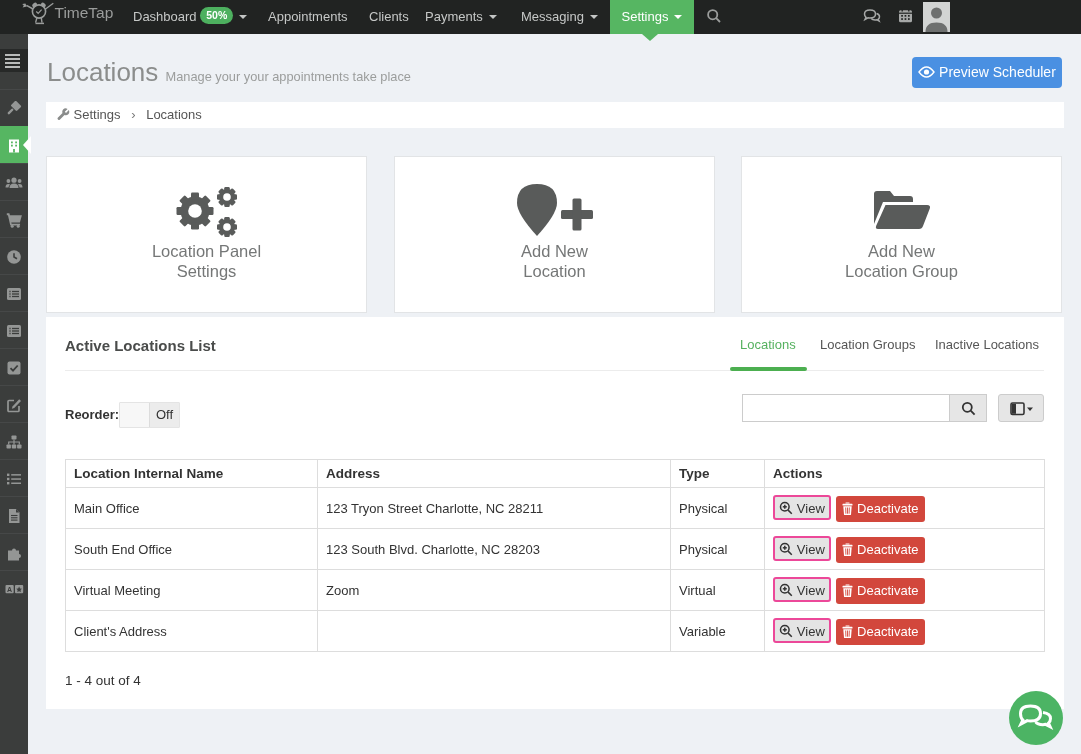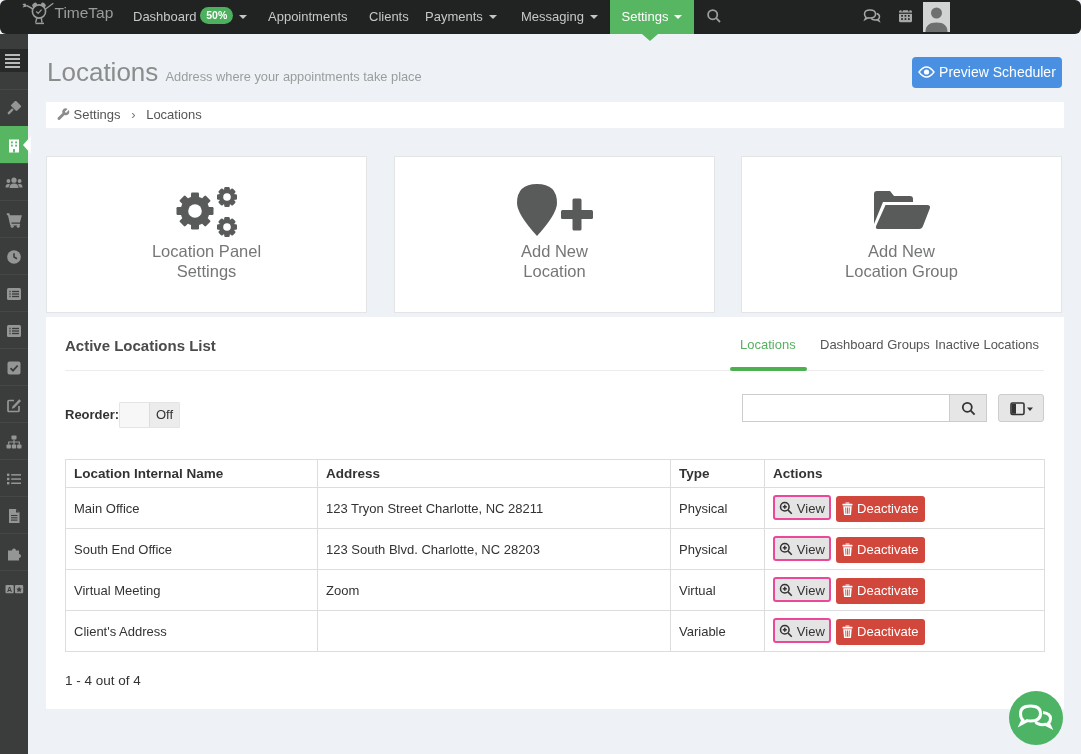--- a/index.html
+++ b/index.html
@@ -1,20 +1,20 @@
 <!DOCTYPE html>
 <html><head>
 <meta charset="utf-8">
 <style>
 * { margin:0; padding:0; box-sizing:border-box; }
 html,body { width:1081px; height:754px; overflow:hidden; }
 body { font-family:"Liberation Sans", sans-serif; background:#eef1f5; position:relative; }
 
 
-#nav { position:absolute; left:0; top:0; width:1081px; height:34px; background:#212322; z-index:30;border-radius:6px; }
+#nav { position:absolute; left:0; top:0; width:1081px; height:34px; background:#212322; z-index:30; }
 .navitem { position:absolute; top:0; height:34px; line-height:34px; color:#c6c8c7; font-size:13px; white-space:nowrap; }
 .caret { display:inline-block; width:0; height:0; border-left:4px solid transparent; border-right:4px solid transparent; border-top:4px solid #c4c6c5; vertical-align:middle; margin-left:6px; margin-top:-2px; }
 #settingsItem { left:610px; width:84px; background:#56b662; text-align:center; color:#fff; }
 #settingsItem .caret{ border-top-color:#fff; }
 #setArrow { position:absolute; left:642px; top:34px; width:0; height:0; border-left:8px solid transparent; border-right:8px solid transparent; border-top:7px solid #56b662; z-index:31; }
 .badge50 { display:inline-block; background:#4db05f; color:#fff; font-size:10.5px; font-weight:bold; border-radius:8.5px; padding:0 6px; height:17px; line-height:17px; vertical-align:2px; }
 
 
 #side { position:absolute; left:0; top:34px; width:28px; height:720px; background:#3b3d3c; z-index:20; }
 #hamb { position:absolute; left:0; top:15px; width:28px; height:23px; background:#272928; }
@@ -245,21 +245,21 @@
           <rect x="10" y="3" width="8.2" height="8.2" rx="1"></rect>
         </g>
         <text x="4.6" y="9.6" font-size="7" font-weight="bold" fill="#3b3d3c" text-anchor="middle" font-family="Liberation Sans">A</text>
         <path d="M14.1 4.6 l0.9 1.8 2 0.3 -1.45 1.4 0.35 2 -1.8-0.95 -1.8 0.95 0.35-2 -1.45-1.4 2-0.3 Z" fill="#3b3d3c"></path>
       </svg></div>
 
 </div>
 <div id="sideArrow"></div>
 
 <div id="main">
-  <h1 id="title">Locations <span id="subtitle">Address where your appointments take place</span></h1>
+  <h1 id="title">Locations <span id="subtitle">Manage your your appointments take place</span></h1>
   <div id="previewBtn"><span style="display:inline-block;vertical-align:-1px;line-height:0"><svg width="17" height="12" viewBox="0 0 17 12">
           <path d="M1 6 Q8.5 -4 16 6 Q8.5 16 1 6 Z" fill="none" stroke="#fff" stroke-width="1.4"></path>
           <circle cx="8.5" cy="6" r="2.6" fill="#fff"></circle>
         </svg></span> Preview Scheduler</div>
   <div id="crumb"><span style="margin-left:11px;display:inline-block;vertical-align:-2px;line-height:0"><svg width="13" height="13" viewBox="0 0 13 13">
           <path d="M11.8 2.1 L9 4.9 L7.8 3.7 L10.6 0.9 Q8 -0.4 6.3 1.3 Q4.7 2.9 5.5 5.1 L1 9.6 Q0 10.6 1 11.6 Q2 12.6 3 11.6 L7.5 7.1 Q9.7 7.9 11.3 6.3 Q13 4.6 11.8 2.1 Z" fill="#8a8c8b"></path>
         </svg></span> Settings <span class="sep">›</span> Locations</div>
 
   <div class="card" style="left:18px;">
       <div class="icwrap">
@@ -322,21 +322,21 @@
           <path d="M1 34 V4 Q1 1 4 1 H17 L21 6 H37 Q40 6 40 9 V12 H10 Z" fill="#595b5a"></path>
           <path d="M12.5 15 H54 Q58 15 56.8 18.5 L50 36 Q49 39 46 39 H5 Q2 39 3.2 35.8 Z" fill="#595b5a"></path>
         </svg>
       </div>
       <div class="cap">Add New<br>Location Group</div>
     </div>
 
   <div id="panel">
     <div id="plTitle">Active Locations List</div>
     <div class="tab" id="tab1">Locations</div>
-    <div class="tab" id="tab2">Dashboard Groups</div>
+    <div class="tab" id="tab2">Location Groups</div>
     <div class="tab" id="tab3">Inactive Locations</div>
     <div id="tabs-line"></div>
     <div id="tabUnderline"></div>
     <div id="reorder">Reorder:</div>
     <div id="toggle">
         <div class="off">Off</div>
       </div>
     <div id="searchBox"></div>
     <div id="searchBtn"><span style="display:inline-block;vertical-align:middle;line-height:0"><svg width="15" height="15" viewBox="0 0 15 15">
             <g fill="none" stroke="#333" stroke-width="1.8">

